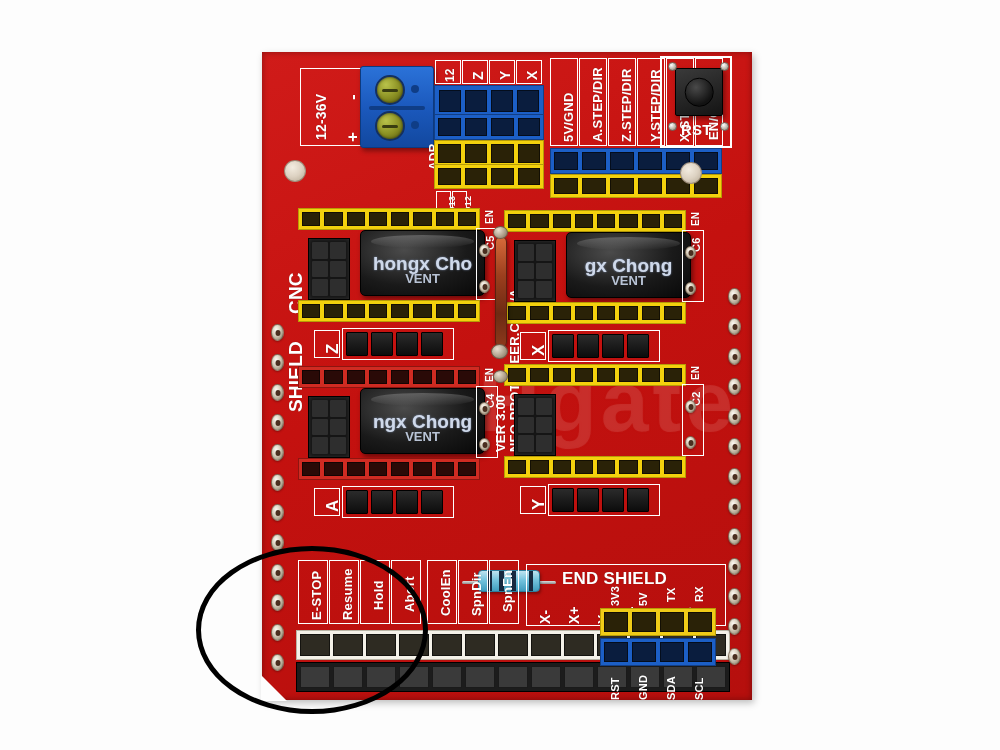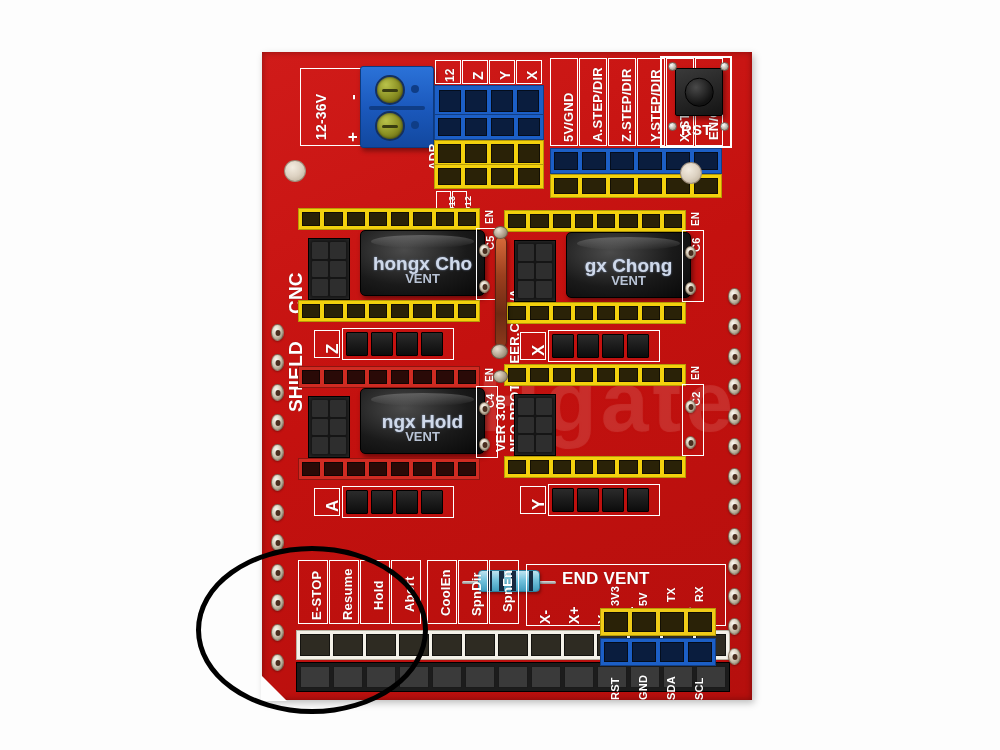--- a/index.html
+++ b/index.html
@@ -447,21 +447,21 @@
     <div class="sock2x4" style="left:46px; top:344px; width:42px; height:62px;">
       <i></i>
         <i></i>
       <i></i>
         <i></i>
       <i></i>
         <i></i>
     </div>
     <div class="cap" style="left:98px; top:336px; width:125px; height:66px;">
       <div class="gloss"></div>
-      <div class="brand" style="font-size:19px;">ngx Hold</div>
+      <div class="brand" style="font-size:19px;">ngx Chong</div>
       <div class="sub" style="font-size:13px;">VENT</div>
     </div>
     <div class="silkbox" style="left:214px; top:334px; width:22px; height:72px;"></div>
     <div class="silk rot90" style="left:223px; top:356px; font-size:11px;">C4</div>
     <div class="silk rot90" style="left:223px; top:330px; font-size:10px;">EN</div>
     <div class="hole" style="left:217px; top:350px; width:11px; height:13px;"></div>
     <div class="hole" style="left:217px; top:386px; width:11px; height:13px;"></div>
 
     <div class="hdr hdr-red v-red" style="left:36px; top:406px; width:182px; height:22px; padding:3px; gap:4px;">
       <div class="pin" style="flex:1;height:100%;"></div>
@@ -553,21 +553,21 @@
 
     <div class="silk rot90" style="left:48px; top:568px; font-size:13px;">E-STOP</div>
     <div class="silk rot90" style="left:79px; top:568px; font-size:13px;">Resume</div>
     <div class="silk rot90" style="left:110px; top:558px; font-size:13px;">Hold</div>
     <div class="silk rot90" style="left:141px; top:560px; font-size:13px;">Abort</div>
     <div class="silk rot90" style="left:177px; top:564px; font-size:13px;">CoolEn</div>
     <div class="silk rot90" style="left:208px; top:564px; font-size:13px;">SpnDir</div>
     <div class="silk rot90" style="left:239px; top:560px; font-size:13px;">SpnEn</div>
 
     <div class="silkbox" style="left:264px; top:512px; width:200px; height:62px;"></div>
-    <div class="silk" style="left:300px; top:518px; font-size:17px;">END VENT</div>
+    <div class="silk" style="left:300px; top:518px; font-size:17px;">END SHIELD</div>
     <div class="silk rot90" style="left:276px; top:572px; font-size:14px;">X-</div>
     <div class="silk rot90" style="left:305px; top:572px; font-size:14px;">X+</div>
     <div class="silk rot90" style="left:334px; top:572px; font-size:14px;">Y-</div>
     <div class="silk rot90" style="left:363px; top:572px; font-size:14px;">Y+</div>
     <div class="silk rot90" style="left:392px; top:572px; font-size:14px;">Z-</div>
     <div class="silk rot90" style="left:421px; top:572px; font-size:14px;">Z+</div>
 
     <div class="hdr hdr-white v-white" style="left:34px; top:578px; width:434px; height:30px; padding:3px; gap:3px;">
       <div class="pin" style="flex:1;height:100%;"></div>
       <div class="pin" style="flex:1;height:100%;"></div>

